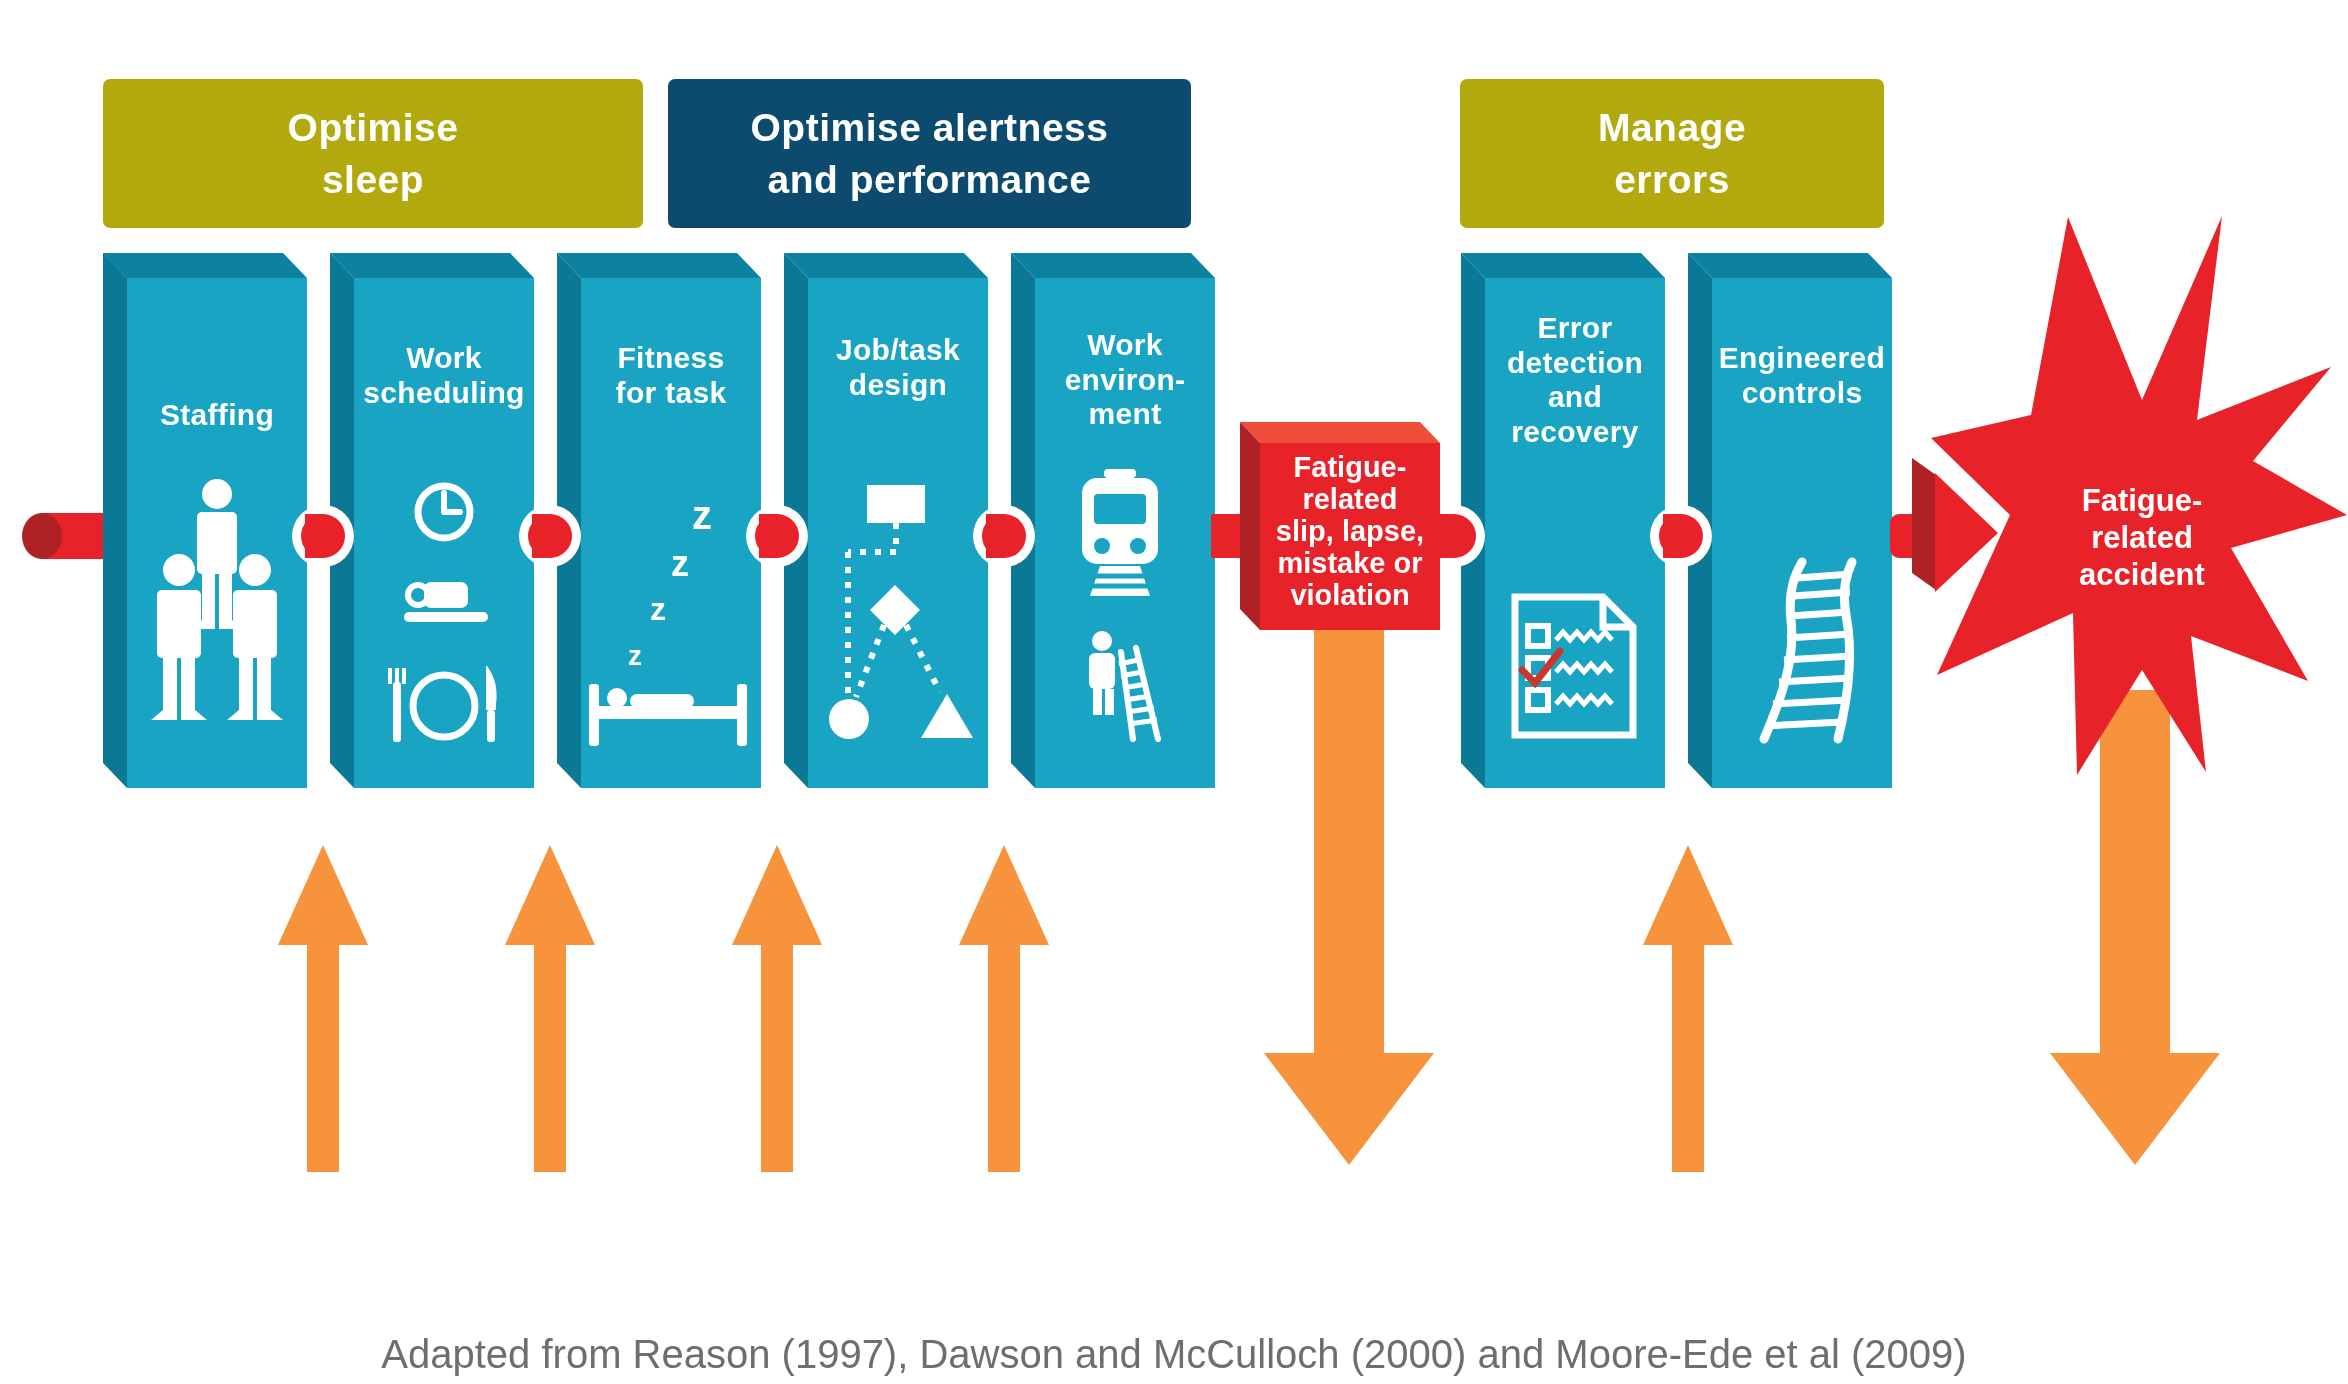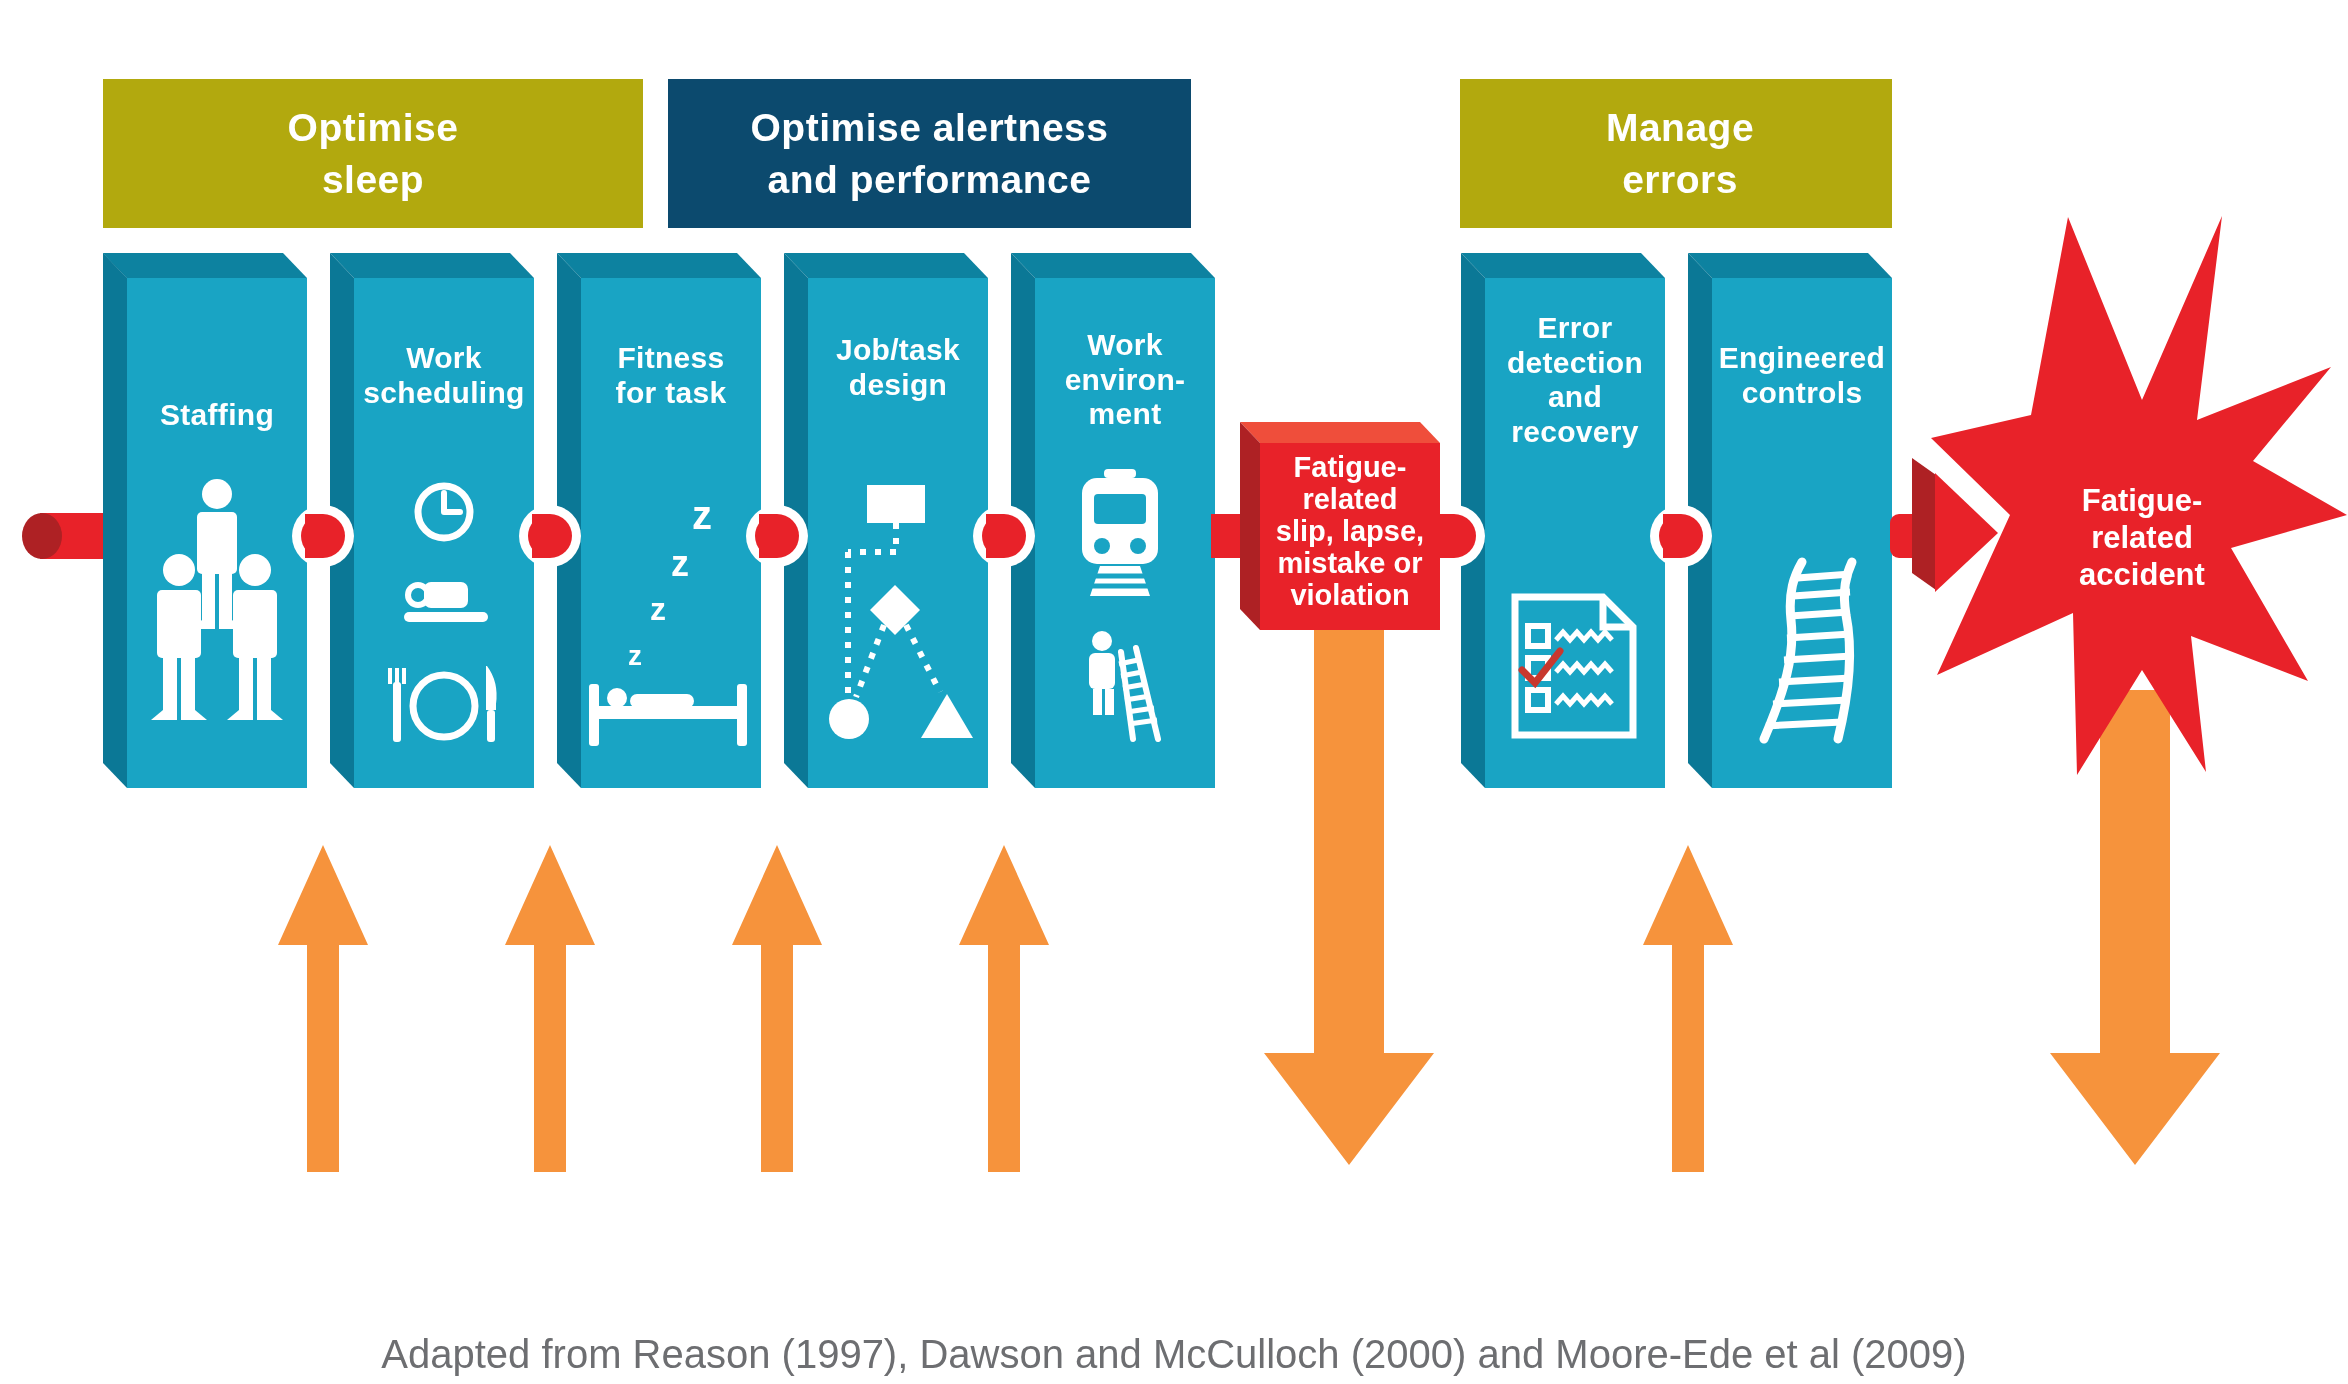--- a/index.html
+++ b/index.html
@@ -1,20 +1,20 @@
 <!DOCTYPE html>
 <html><head>
 <meta charset="utf-8">
 <style>
   html,body{margin:0;padding:0;background:#ffffff;}
   body{font-family:"Liberation Sans", sans-serif;}
   .canvas{position:relative;width:2348px;height:1384px;background:#fff;overflow:hidden;}
   .layer{position:absolute;left:0;top:0;}
   .hdr{position:absolute;display:flex;align-items:center;justify-content:center;text-align:center;
-       color:#fff;font-weight:700;font-size:39px;line-height:1.32;white-space:pre-line;letter-spacing:.5px;}
+       color:#fff;font-weight:700;font-size:39px;line-height:1.32;white-space:pre-line;letter-spacing:.5px;border-radius:7px;}
   .lbl{position:absolute;text-align:center;color:#fff;font-weight:700;font-size:30px;line-height:1.15;
        white-space:pre-line;letter-spacing:.3px;}
   .hazard-lbl{position:absolute;text-align:center;color:#fff;font-weight:700;font-size:29px;line-height:1.1;white-space:pre-line;}
   .star-lbl{position:absolute;text-align:center;color:#fff;font-weight:700;font-size:31px;line-height:1.2;white-space:pre-line;}
   .bar{position:absolute;left:222px;top:1167px;width:2068px;height:95px;border-radius:48px;
        display:flex;align-items:center;justify-content:center;color:#fff;font-weight:700;font-size:39px;letter-spacing:.5px;}
   .caption{position:absolute;left:0;top:1332px;width:2348px;text-align:center;color:#6d6e71;font-size:40px;font-weight:400;}
   .caption .it{}
   svg text{font-family:"Liberation Sans", sans-serif;font-weight:700;fill:#ffffff;}
 </style>
@@ -265,21 +265,21 @@
             <path d="M1797,578 L1851,574"></path>
         </g>
       </g>
     </g>
   </svg>
 
   <div class="hdr" style="left:103px;top:79px;width:540px;height:149px;background:#b2a90e;">Optimise
 sleep</div>
   <div class="hdr" style="left:668px;top:79px;width:523px;height:149px;background:#0c4a6e;">Optimise alertness
 and performance</div>
-  <div class="hdr" style="left:1460px;top:79px;width:424px;height:149px;background:#b2a90e;padding-left:8px;">Manage
+  <div class="hdr" style="left:1460px;top:79px;width:424px;height:149px;background:#b2a90e;">Manage
 errors</div>
 
   <div class="lbl" style="left:127px;top:358px;width:180px;margin-top:40px;">Staffing</div>
   <div class="lbl" style="left:354px;top:341px;width:180px;">Work
 scheduling</div>
   <div class="lbl" style="left:581px;top:341px;width:180px;">Fitness
 for task</div>
   <div class="lbl" style="left:808px;top:333px;width:180px;">Job/task
 design</div>
   <div class="lbl" style="left:1035px;top:328px;width:180px;">Work

